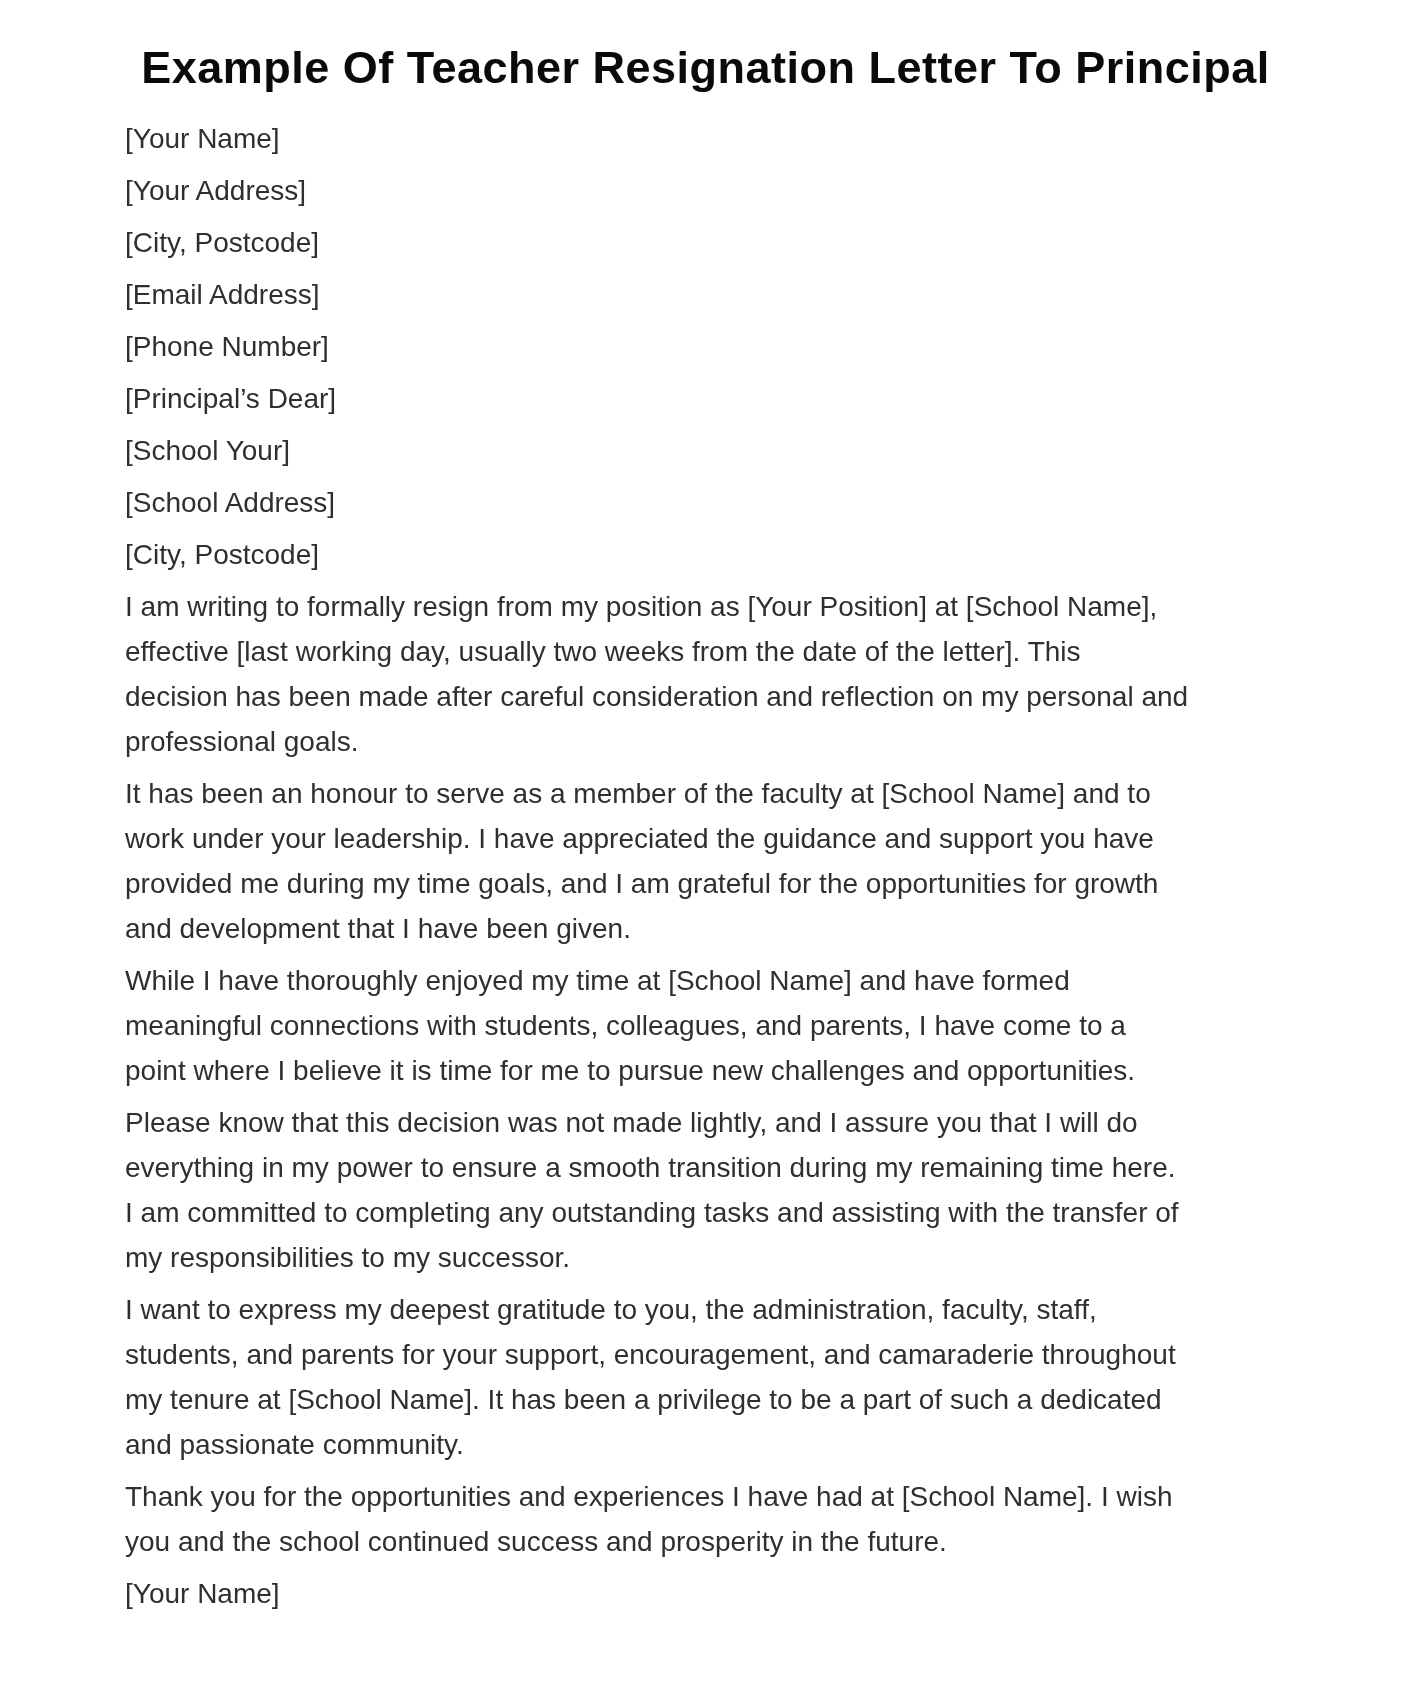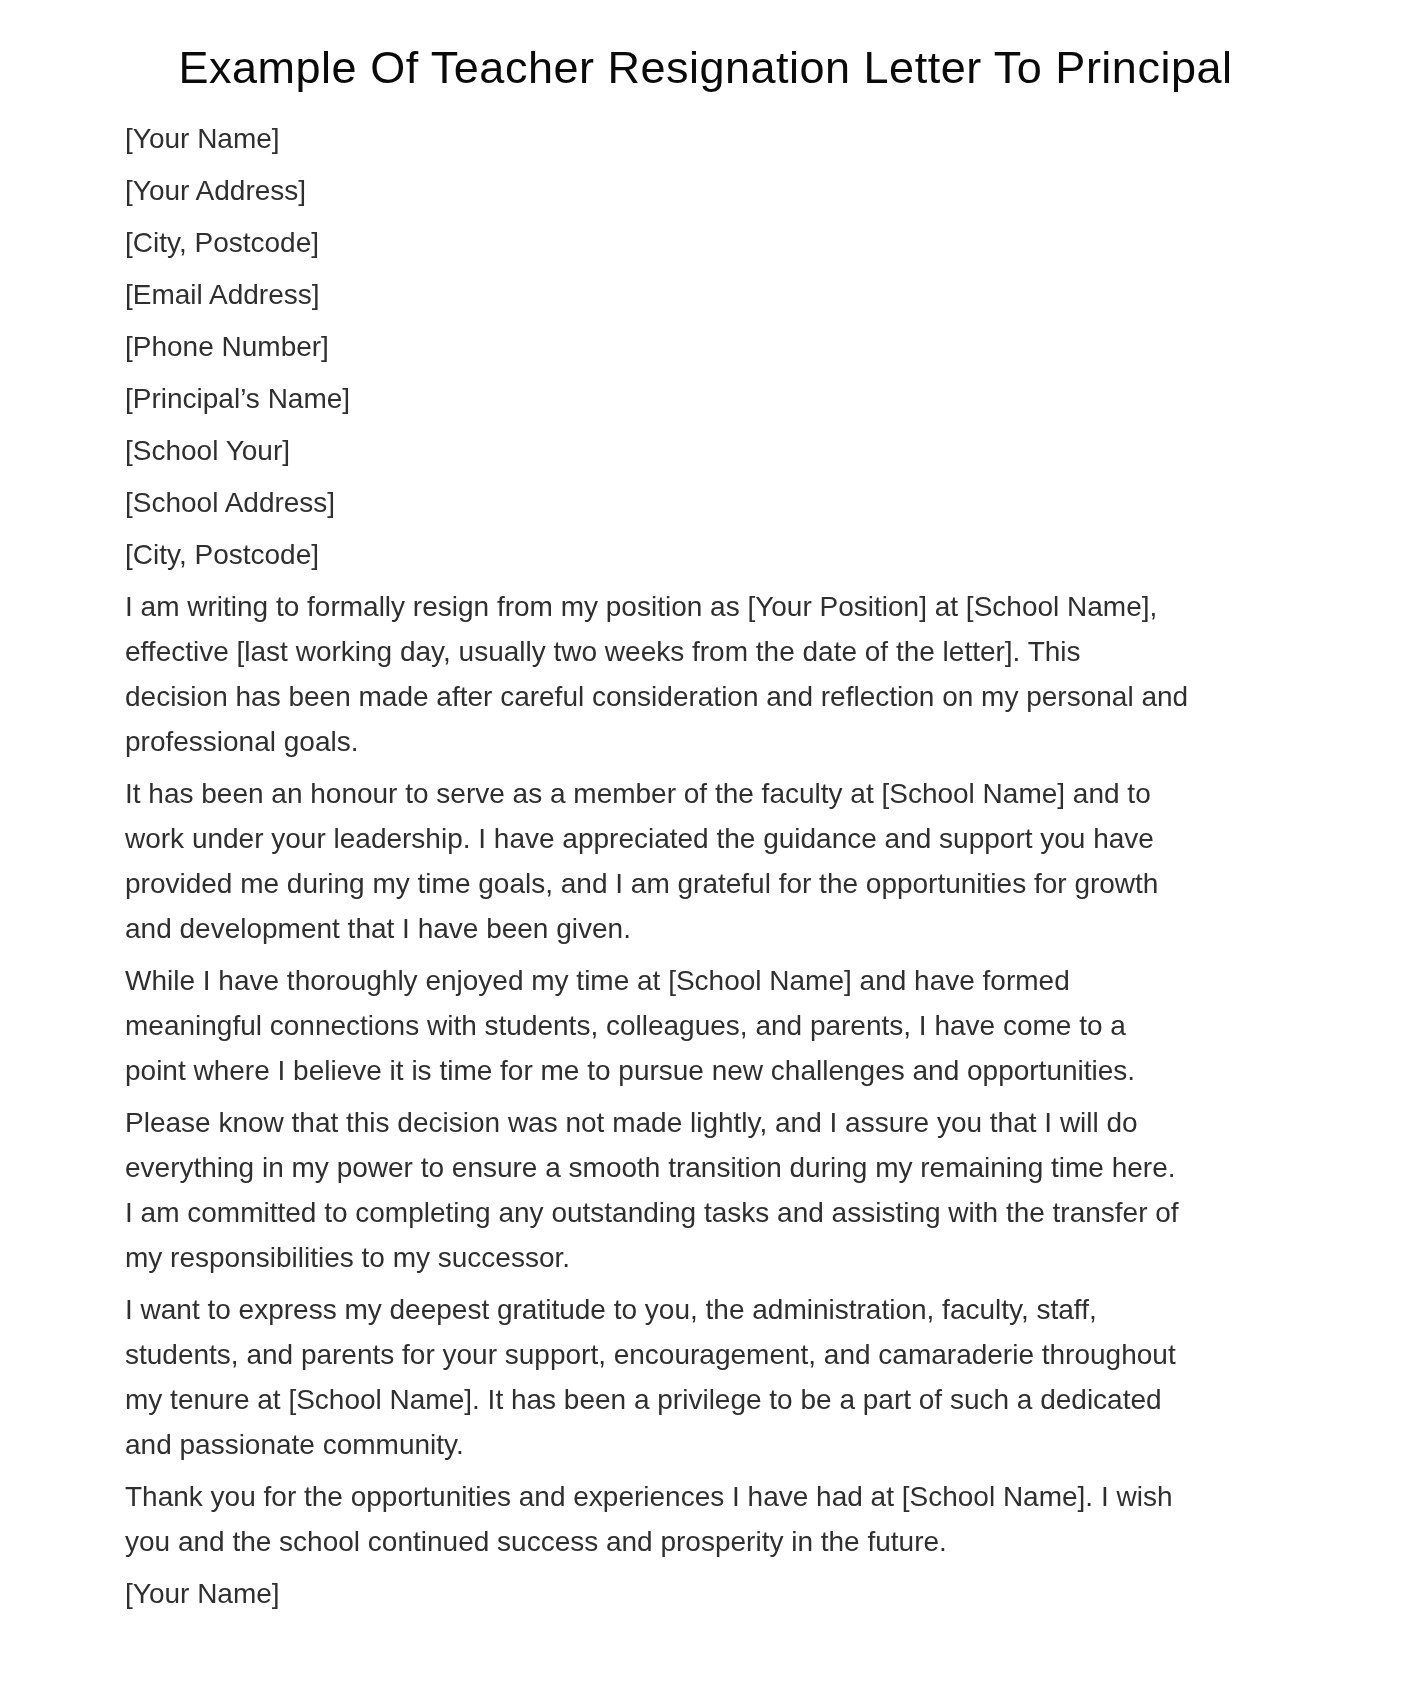--- a/index.html
+++ b/index.html
@@ -11,21 +11,21 @@
     width: 1411px;
     height: 1699px;
     background: #ffffff;
     font-family: "Liberation Sans", "DejaVu Sans", sans-serif;
     overflow: hidden;
   }
   .doc-title {
     margin-top: 42px;
     text-align: center;
     font-size: 45px;
-    font-weight: 400;
+    font-weight: 700;
     letter-spacing: 0.5px;
     color: #0a0a0a;
     font-family: "Liberation Sans", "DejaVu Sans", sans-serif;
   }
   .letter {
     margin: 22px 0 0 118px;
     width: 1078px;
     font-size: 28px;
     line-height: 45px;
     color: #2f2f2f;
@@ -41,21 +41,21 @@
 
   <h1 class="doc-title">Example Of Teacher Resignation Letter To Principal</h1>
 
   <div class="letter">
 
     <p class="letter-line">[Your Name]</p>
     <p class="letter-line">[Your Address]</p>
     <p class="letter-line">[City, Postcode]</p>
     <p class="letter-line">[Email Address]</p>
     <p class="letter-line">[Phone Number]</p>
-    <p class="letter-line">[Principal’s Name]</p>
+    <p class="letter-line">[Principal’s Dear]</p>
     <p class="letter-line">[School Your]</p>
     <p class="letter-line">[School Address]</p>
     <p class="letter-line">[City, Postcode]</p>
 
 
     <p class="letter-paragraph">I am writing to formally resign from my position as [Your Position] at [School Name], effective [last working day, usually two weeks from the date of the letter]. This decision has been made after careful consideration and reflection on my personal and professional goals.</p>
     <p class="letter-paragraph">It has been an honour to serve as a member of the faculty at [School Name] and to work under your leadership. I have appreciated the guidance and support you have provided me during my time goals, and I am grateful for the opportunities for growth and development that I have been given.</p>
     <p class="letter-paragraph">While I have thoroughly enjoyed my time at [School Name] and have formed meaningful connections with students, colleagues, and parents, I have come to a point where I believe it is time for me to pursue new challenges and opportunities.</p>
     <p class="letter-paragraph">Please know that this decision was not made lightly, and I assure you that I will do everything in my power to ensure a smooth transition during my remaining time here. I am committed to completing any outstanding tasks and assisting with the transfer of my responsibilities to my successor.</p>
     <p class="letter-paragraph">I want to express my deepest gratitude to you, the administration, faculty, staff, students, and parents for your support, encouragement, and camaraderie throughout my tenure at [School Name]. It has been a privilege to be a part of such a dedicated and passionate community.</p>

